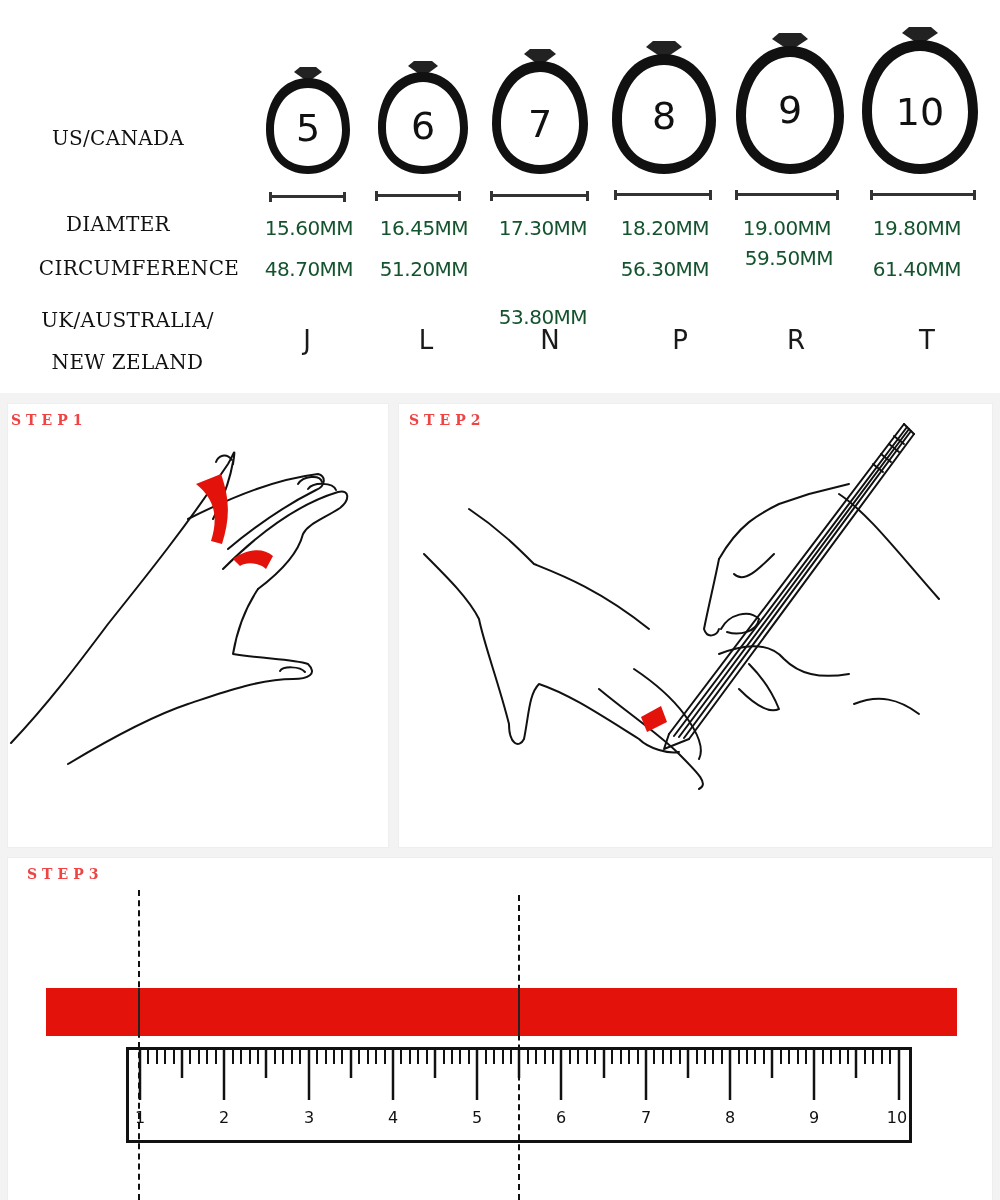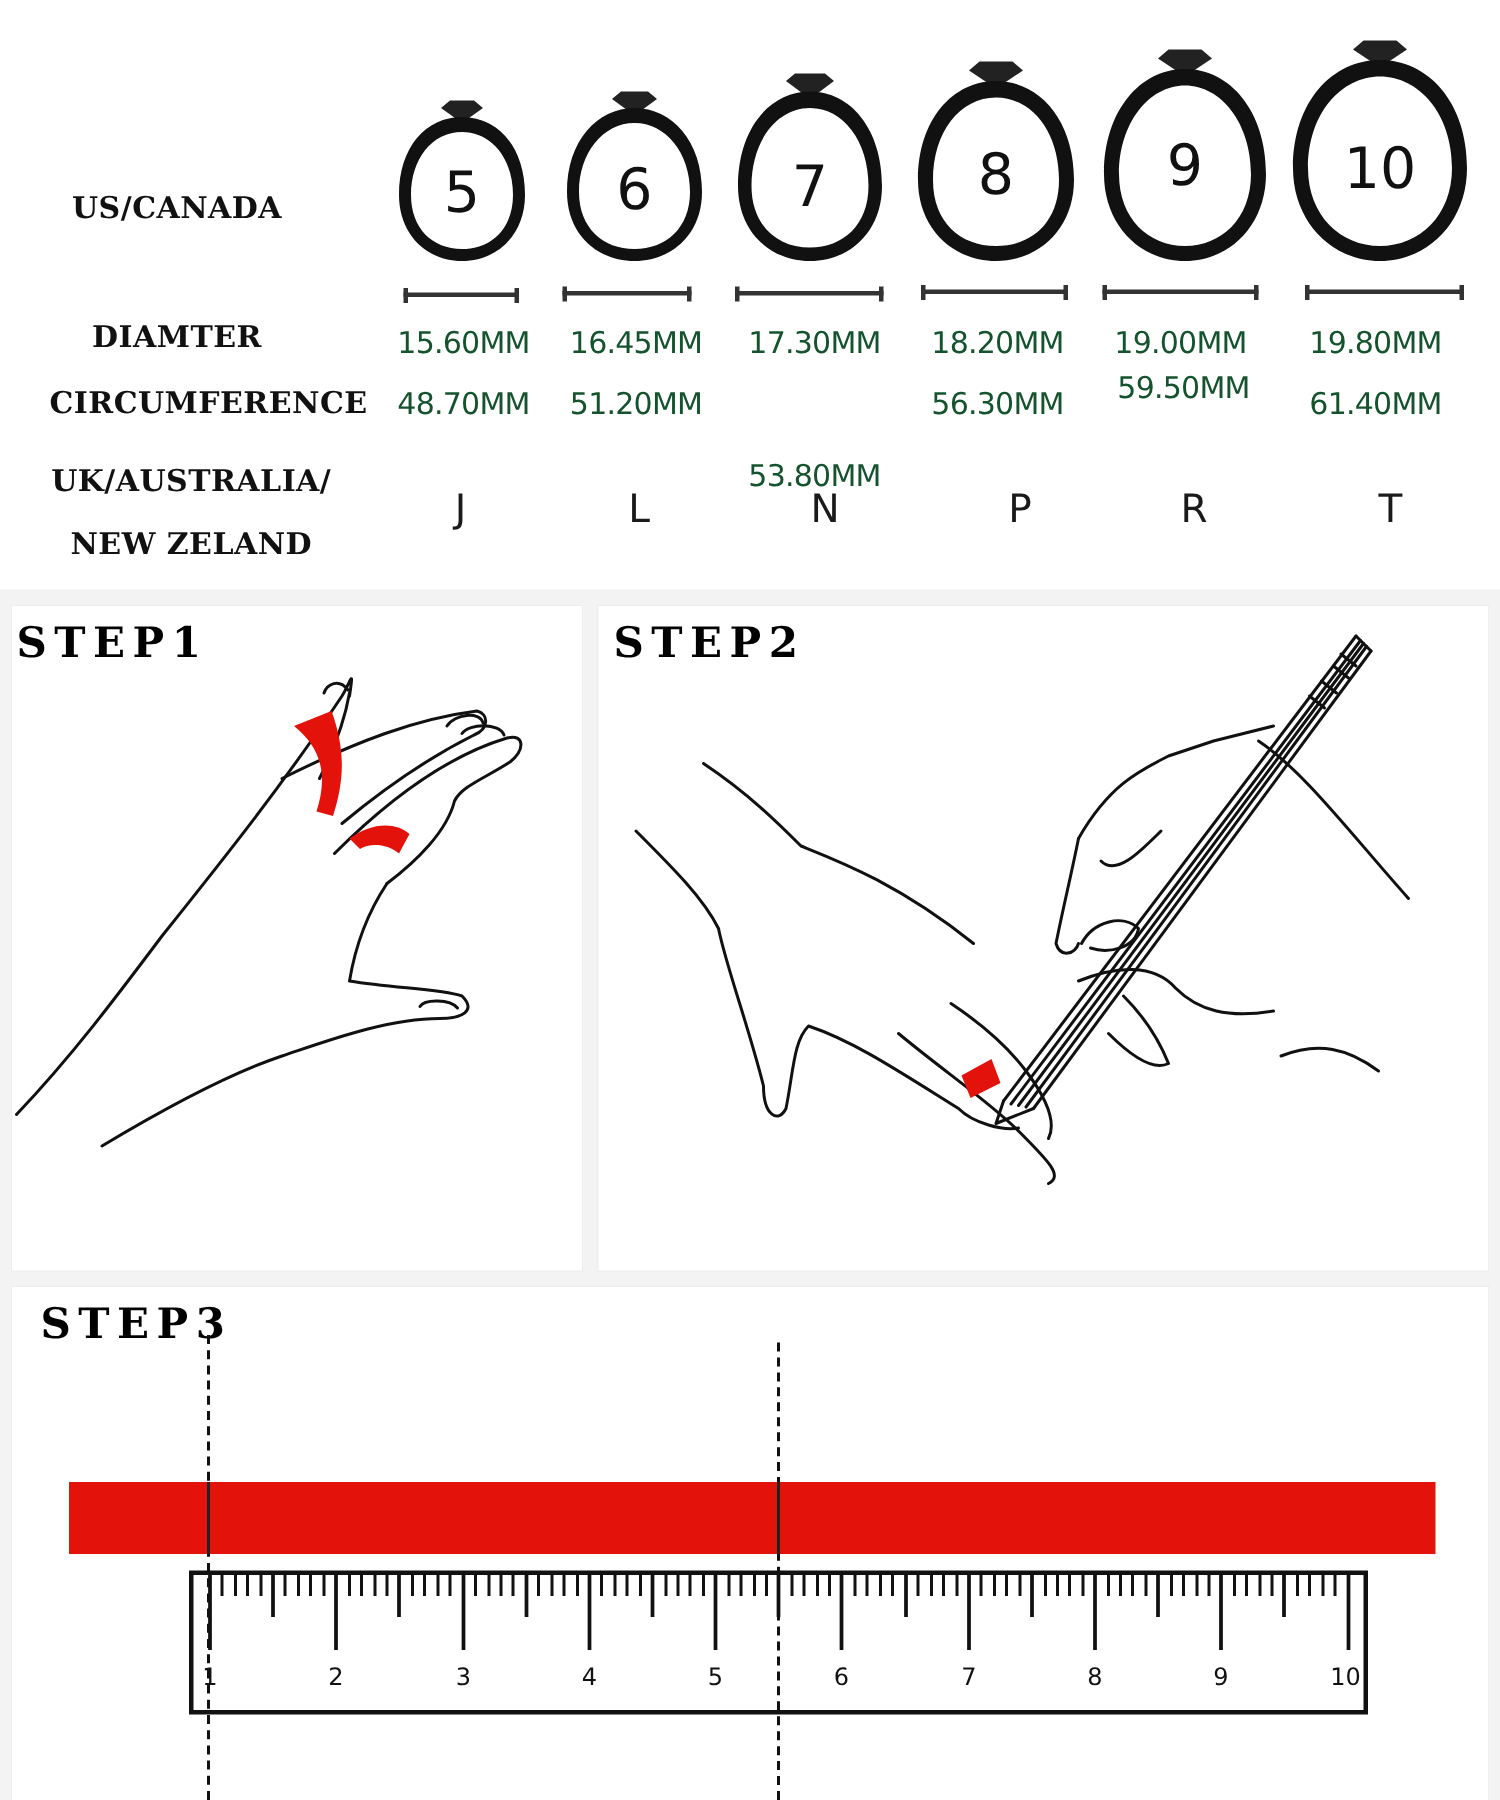--- a/index.html
+++ b/index.html
@@ -1,29 +1,29 @@
 <!DOCTYPE html>
 <html><head>
 <meta charset="utf-8">
 <style>
   html, body { margin: 0; padding: 0; }
   body { width: 1000px; height: 1200px; background: #ffffff; position: relative; overflow: hidden; font-family: "Liberation Sans", sans-serif; }
   .abs { position: absolute; }
-  .row-label { position: absolute; font-family: "DejaVu Serif", serif; font-weight: bold; color: #111; font-size: 20px; letter-spacing: 0.3px; text-align: center; }
+  .row-label { position: absolute; font-family: "DejaVu Serif", serif; font-weight: normal; color: #111; font-size: 20px; letter-spacing: 0.3px; text-align: center; }
   .ring { position: absolute; }
   .ring svg { display: block; }
   .ring-num { position: absolute; left: 0; width: 100%; text-align: center; font-family: "DejaVu Sans", sans-serif; color: #111; }
   .measure-bar { position: absolute; height: 8px; }
   .measure-bar .line { position: absolute; left: 0; right: 0; top: 3px; height: 3px; background: #333; }
   .measure-bar .capl, .measure-bar .capr { position: absolute; top: 0; width: 3px; height: 10px; background: #333; }
   .measure-bar .capl { left: 0; } .measure-bar .capr { right: 0; }
   .val { position: absolute; font-family: "DejaVu Sans", sans-serif; font-size: 20px; color: #14532d; text-align: center; width: 118px; letter-spacing: -0.5px; }
   .uk { position: absolute; font-family: "DejaVu Sans", sans-serif; font-size: 26px; color: #1a1a1a; text-align: center; width: 60px; }
   .panel { position: absolute; background: #ffffff; border: 1px solid #eeeeee; }
-  .step-title { position: absolute; font-family: "DejaVu Serif", serif; font-weight: bold; font-size: 28px; letter-spacing: 5px; color: #000000; }
+  .step-title { position: absolute; font-family: "DejaVu Serif", serif; font-weight: bold; font-size: 14px; letter-spacing: 5px; color: #ef4444; }
   .bg-gray { position: absolute; background: #f3f3f3; }
   .tick-label { position: absolute; font-family: "DejaVu Sans", sans-serif; font-size: 16px; color: #111; text-align: center; width: 30px; }
 </style>
 </head>
 <body>
 
 <div>
 
   <div class="row-label" style="left:18px; top:126px; width:200px;">US/CANADA</div>
   <div class="row-label" style="left:18px; top:212px; width:200px;">DIAMTER</div>

